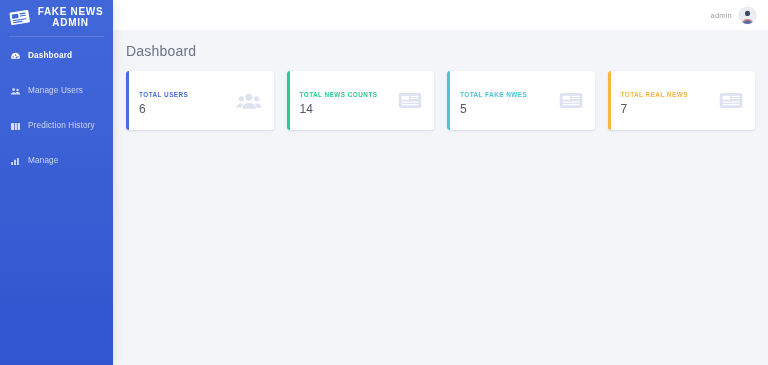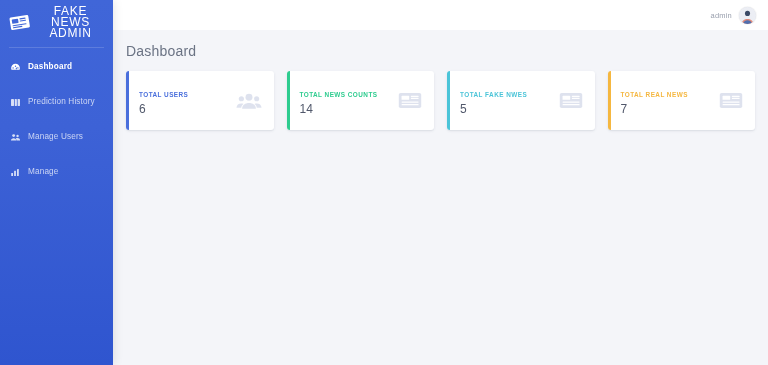--- a/index.html
+++ b/index.html
@@ -17,21 +17,21 @@
     background:linear-gradient(180deg,#4066d8 0%,#3d62d6 35%,#2f55cf 100%);
     position:relative; z-index:5;
     box-shadow:0 0 10px rgba(0,0,0,.12);
   }
   #brand {
     display:flex; align-items:center; gap:5px;
     padding:6px 8px 8px 9px; min-height:34px;
   }
   #brand .logo { flex:0 0 auto; line-height:0; }
   #brand .brand-text {
-    color:#fff; font-size:12px; font-weight:normal;
+    color:#fff; font-size:10px; font-weight:bold;
     letter-spacing:.7px; line-height:11px; text-align:center;
     flex:1;
   }
   .brand-divider {
     height:1px; margin:0 9px;
     background:rgba(255,255,255,.16);
   }
   #nav { padding-top:6px; }
   .nav-item {
     display:flex; align-items:center; gap:7px;
@@ -126,38 +126,38 @@
             <circle cx="11.5" cy="8.6" r="1" fill="#4066d8"></circle>
             <path d="M8 9.9L10.7 6.9l-1 4.1z" fill="#4066d8"></path>
           </svg>
         </span>
         <span>Dashboard</span>
       </div>
 
       <div class="nav-item">
         <span class="nav-icon">
           <svg width="11" height="11" viewBox="0 0 16 16">
-            <rect x="1.5" y="3" width="4.3" height="10" rx=".6" fill="#ffffff"></rect>
-            <rect x="6.9" y="3" width="3.1" height="10" rx=".6" fill="#ffffff"></rect>
-            <rect x="11.1" y="3" width="3.4" height="10" rx=".6" fill="#ffffff"></rect>
-          </svg>
-        </span>
-        <span>Prediction History</span>
-      </div>
-
-      <div class="nav-item">
-        <span class="nav-icon">
-          <svg width="11" height="11" viewBox="0 0 16 16">
             <circle cx="5.3" cy="5.2" r="2.1" fill="#ffffff"></circle>
             <circle cx="11" cy="5.8" r="1.7" fill="#ffffff"></circle>
             <path d="M1.4 12.4c0-2.1 1.7-3.4 3.9-3.4s3.9 1.3 3.9 3.4z" fill="#ffffff"></path>
             <path d="M9.6 12.4c0-1.3-.5-2.3-1.3-3 .8-.4 1.7-.5 2.7-.5 2 0 3.6 1.1 3.6 3.5z" fill="#ffffff"></path>
           </svg>
         </span>
         <span>Manage Users</span>
+      </div>
+
+      <div class="nav-item">
+        <span class="nav-icon">
+          <svg width="11" height="11" viewBox="0 0 16 16">
+            <rect x="1.5" y="3" width="4.3" height="10" rx=".6" fill="#ffffff"></rect>
+            <rect x="6.9" y="3" width="3.1" height="10" rx=".6" fill="#ffffff"></rect>
+            <rect x="11.1" y="3" width="3.4" height="10" rx=".6" fill="#ffffff"></rect>
+          </svg>
+        </span>
+        <span>Prediction History</span>
       </div>
 
       <div class="nav-item">
         <span class="nav-icon">
           <svg width="11" height="11" viewBox="0 0 16 16">
             <rect x="1.8" y="8.6" width="2.6" height="4.6" rx=".5" fill="#ffffff"></rect>
             <rect x="6.0" y="5.4" width="2.6" height="7.8" rx=".5" fill="#ffffff"></rect>
             <rect x="10.2" y="3.0" width="2.6" height="10.2" rx=".5" fill="#ffffff"></rect>
           </svg>
         </span>

